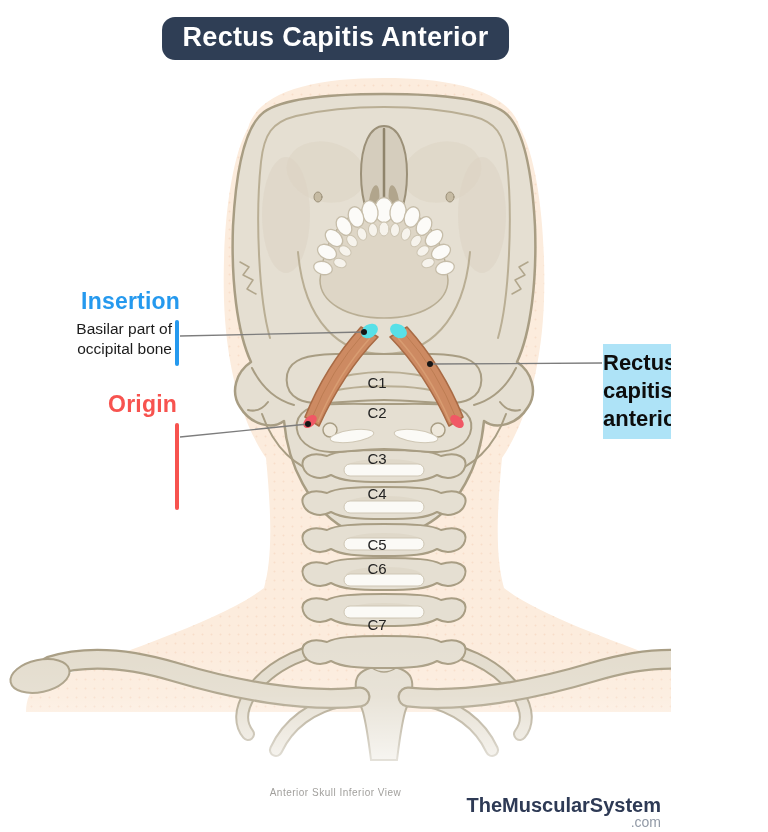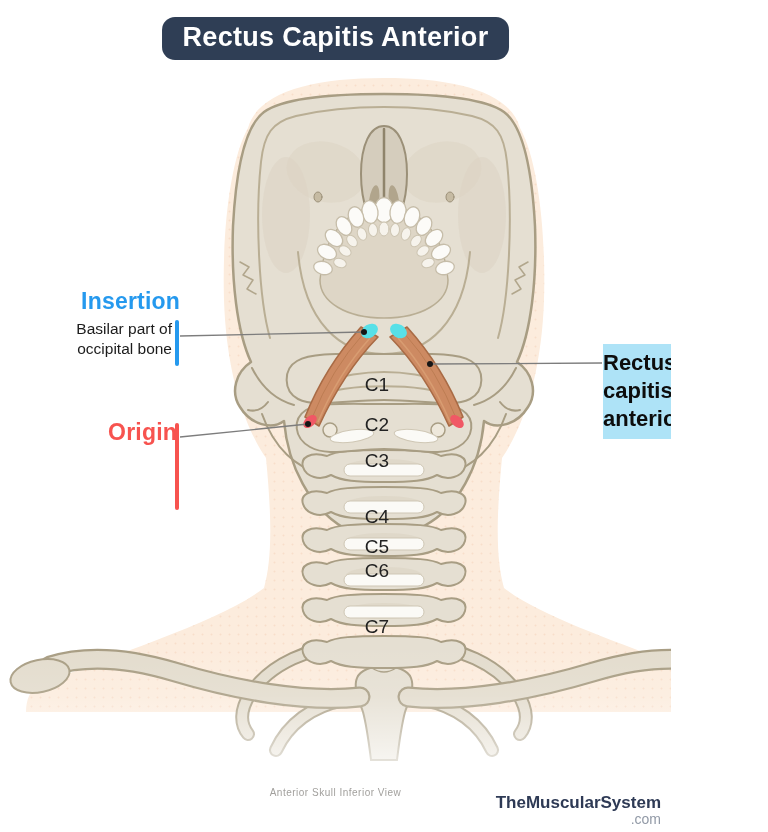--- a/index.html
+++ b/index.html
@@ -9,40 +9,40 @@
 
   .title-pill{position:absolute;top:17px;left:50%;transform:translateX(-50%);
     background:#2f3e55;color:#ffffff;font-size:27px;font-weight:700;
     padding:5px 21px 7px;border-radius:13px;letter-spacing:.3px;white-space:nowrap;}
 
   .label-block{position:absolute;width:150px;text-align:right;}
   .label-block .heading{font-size:23px;font-weight:700;margin-bottom:4px;letter-spacing:.2px;}
   .label-block .detail{font-size:15.5px;line-height:20px;color:#1c1c1c;padding-right:8px;}
   .insertion{left:30px;top:288px;}
   .insertion .heading{color:#2599ee;}
-  .origin{left:30px;top:391px;margin-top:28px;}
+  .origin{left:30px;top:391px;}
   .origin .heading{color:#f7534f;padding-right:3px;}
   .preline{white-space:pre-line;}
 
   .marker-bar{position:absolute;width:4px;border-radius:2px;}
   .bar-ins{left:175px;top:320px;height:46px;background:#2599ee;}
   .bar-org{left:175px;top:423px;height:87px;background:#f7534f;}
 
   .rca-box{position:absolute;left:603px;top:344px;width:112px;background:#aee3f7;
     color:#0d0d0d;font-size:22px;font-weight:700;line-height:28px;
     padding:5px 0 6px;}
 
   .vlabel{position:absolute;left:355px;width:44px;text-align:center;
-    font-size:19px;color:#222;}
+    font-size:15px;color:#222;}
 
   .caption{position:absolute;top:787px;left:50%;transform:translateX(-50%);
     font-size:10px;color:#a2a09d;letter-spacing:.5px;white-space:nowrap;}
 
   .branding{position:absolute;top:794px;right:10px;text-align:right;color:#2e3a55;line-height:1.1;}
-  .brand-name{font-size:17px;font-weight:700;}
+  .brand-name{font-size:20px;font-weight:700;}
   .brand-tld{font-size:14px;color:#9199a6;margin-top:-1px;}
 </style>
 </head>
 <body>
 
 <div class="stage">
 
 <svg class="illustration" width="768" height="832" viewBox="0 0 768 832">
   <defs>
     <path id="silh" d="M 384,78 C 312,78 258,92 248,128 C 230,160 222,232 224,300
@@ -278,23 +278,23 @@
 <div class="label-block origin">
   <div class="heading">Origin</div>
 </div>
 <div class="marker-bar bar-org"></div>
 
 <div class="rca-box preline">Rectus
 capitis
 anterior</div>
 
 <div class="vlabel" style="top:374px">C1</div>
-<div class="vlabel" style="top:414px">C2</div>
+<div class="vlabel" style="top:404px">C2</div>
 <div class="vlabel" style="top:450px">C3</div>
-<div class="vlabel" style="top:506px">C4</div>
+<div class="vlabel" style="top:485px">C4</div>
 <div class="vlabel" style="top:536px">C5</div>
 <div class="vlabel" style="top:560px">C6</div>
 <div class="vlabel" style="top:616px">C7</div>
 
 <div class="caption">Anterior Skull Inferior View</div>
 <div class="branding">
   <div class="brand-name">TheMuscularSystem</div>
   <div class="brand-tld">.com</div>
 </div>
 

